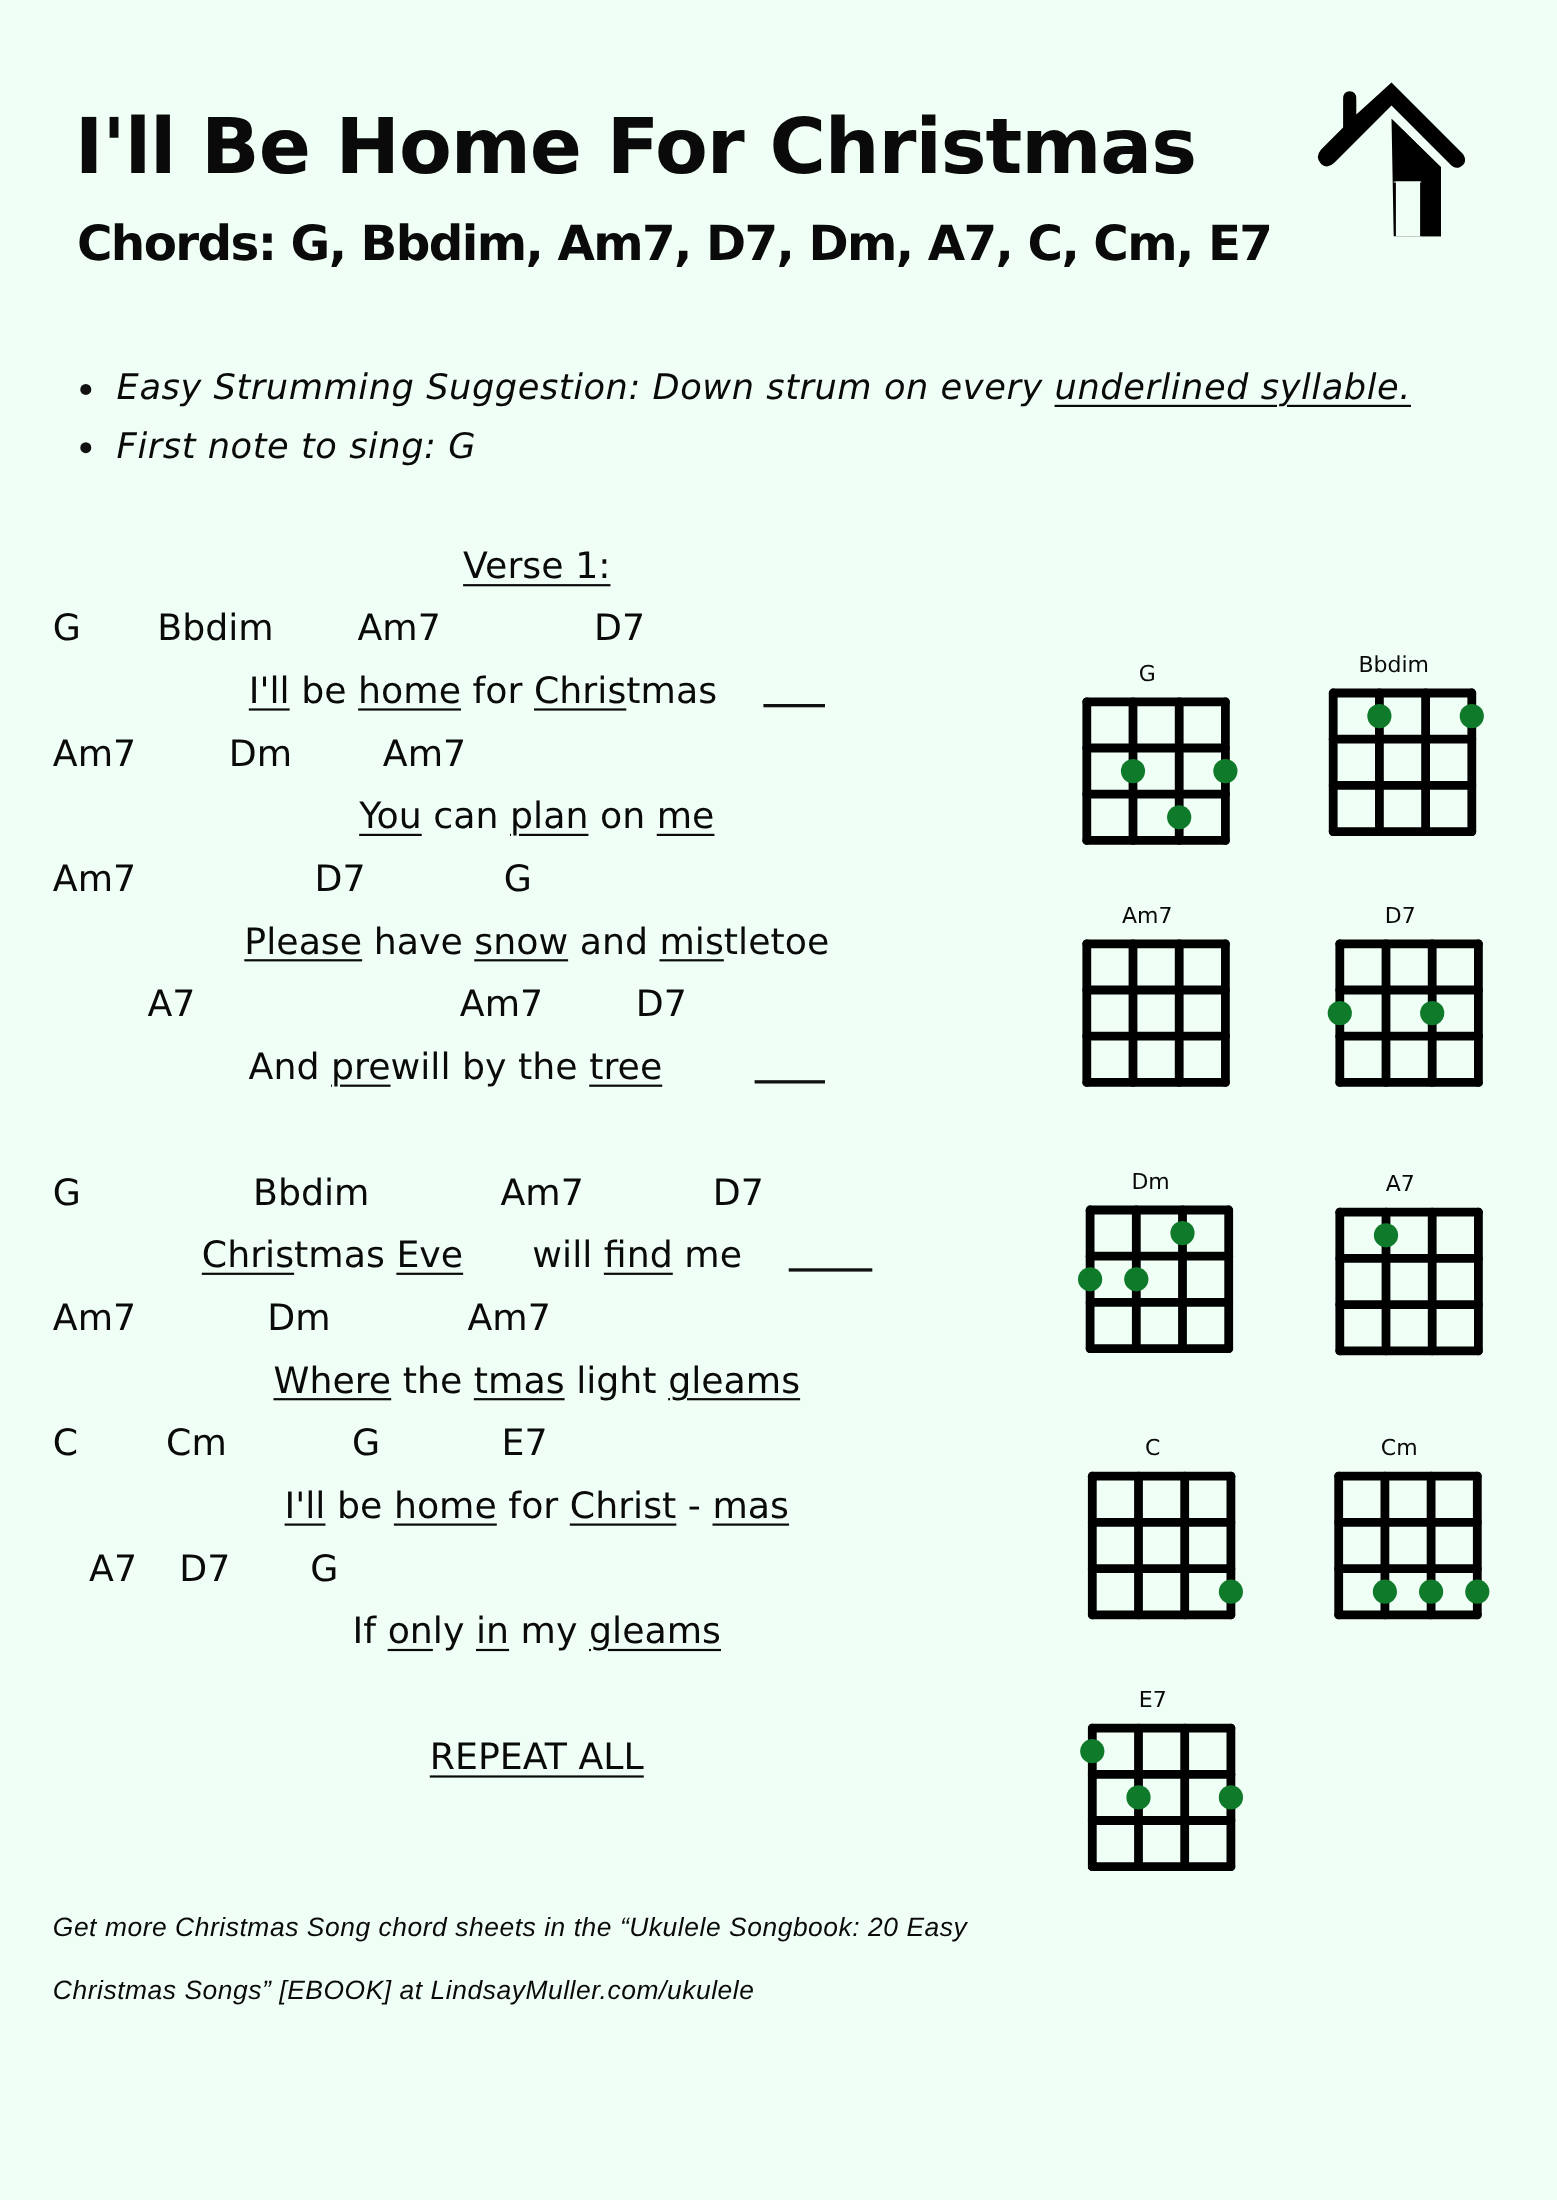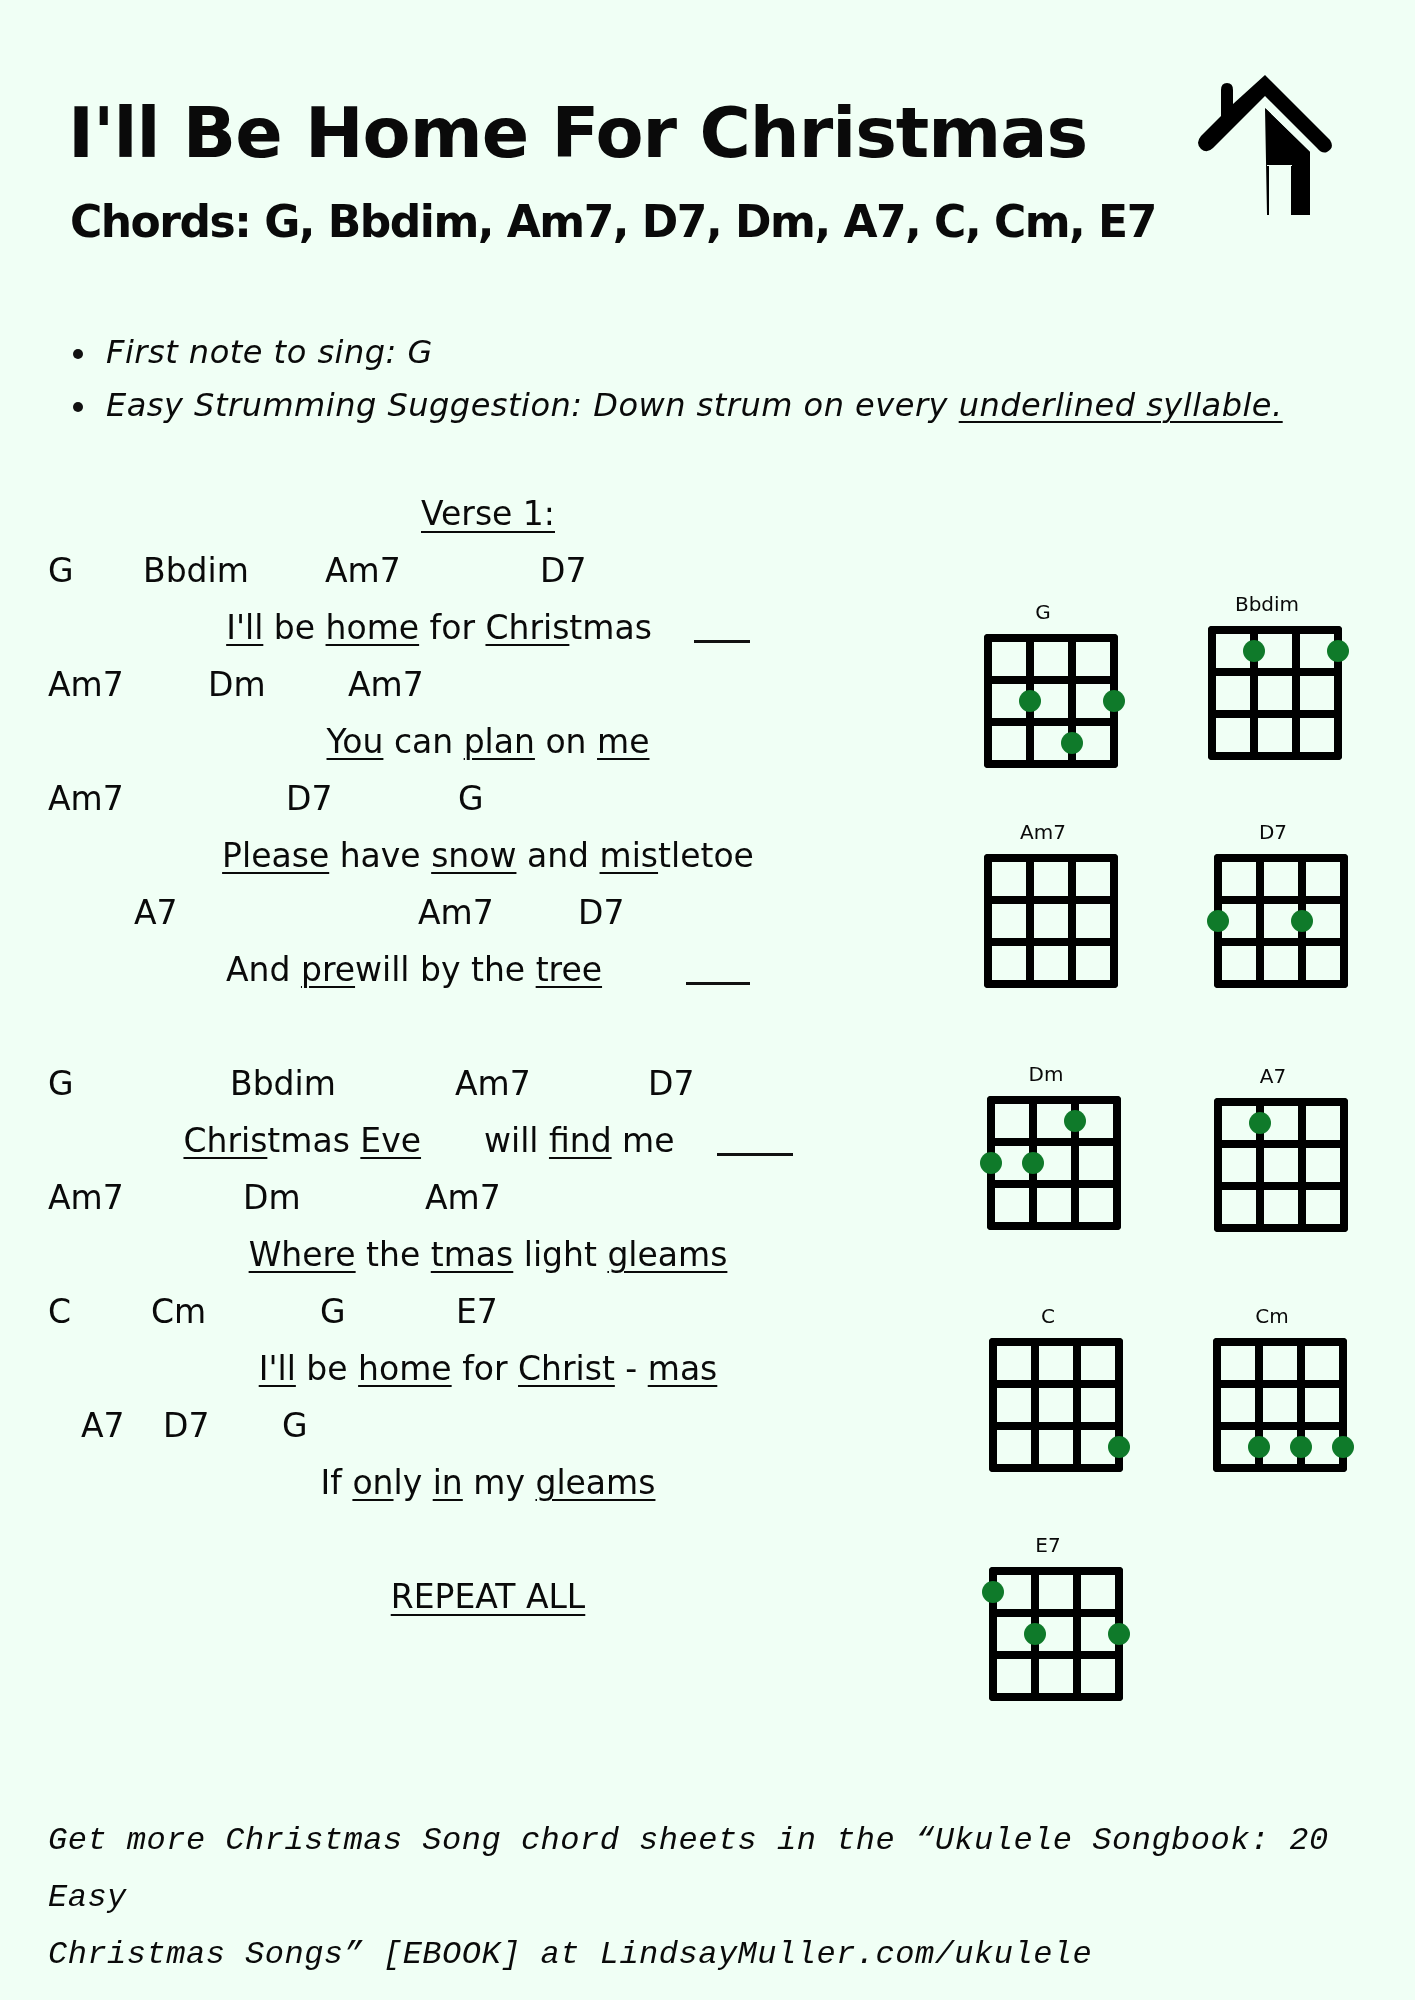--- a/index.html
+++ b/index.html
@@ -37,22 +37,22 @@
     font-family: "DejaVu Sans", sans-serif; font-size: 33px; text-align: center;
   }
   .line { position: relative; height: 57px; line-height: 48px; white-space: pre; }
   .heading { text-decoration: underline; text-underline-offset: 6px; text-decoration-thickness: 2px; }
   .chord-line { position: relative; height: 57px; }
   .chord { position: absolute; top: 0; line-height: 48px; }
   .gap { height: 57px; }
   .blank { display: inline-block; border-bottom: 3px solid #111; height: 36px; vertical-align: top; }
 
   .footer {
-    position: absolute; left: 48px; top: 1812px; width: 1340px;
-    font-family: Liberation Mono, monospace; font-style: oblique; font-size: 32px;
+    position: absolute; left: 48px; top: 1724px; width: 1340px;
+    font-family: Liberation Sans, sans-serif; font-style: oblique; font-size: 24px;
     line-height: 57px; letter-spacing: 0.5px;
   }
 
   .diagram { position: absolute; width: 150px; height: 180px; }
   .diagram .dlabel {
     position: absolute; left: 0; width: 100%; top: 0; text-align: center;
     font-family: "DejaVu Sans", sans-serif; font-size: 20px;
   }
   .diagram svg { position: absolute; left: 0; top: 28px; }
 </style>
@@ -64,22 +64,22 @@
 
 <svg class="house" viewBox="0 0 140 145">
   <path d="M70 5 L135 70 Q140 78 132 82 Q127 84 122 78 L70 26 L18 78 Q12 84 6 79 Q0 73 6 66 L26 46 L26 20 Q26 13 32 13 Q38 13 38 20 L38 34 Z" fill="#000"></path>
   <path d="M70 38 L115 82 L115 145 L82 145 L82 96 L110 96 L110 96 Z" fill="#000"></path>
   <path d="M70 38 L25 82 L25 145 L82 145 L82 96 L72 96 L72 145 M70 38 L115 82 L115 145 L97 145 L97 95 L72 95 L72 145 L25 145 L25 82 Z" fill="#000"></path>
   <rect x="35" y="95" width="26" height="25" fill="#f0fff5"></rect>
   <rect x="74" y="95" width="22" height="50" fill="#f0fff5"></rect>
 </svg>
 
 <ul class="bullets">
+  <li><span>Easy Strumming Suggestion: Down strum on every </span><span class="u">underlined syllable.</span></li>
   <li>First note to sing: G</li>
-  <li><span>Easy Strumming Suggestion: Down strum on every </span><span class="u">underlined syllable.</span></li>
 </ul>
 
 <div class="lyrics">
   <div class="line heading">Verse 1:</div>
   <div id="verse1">
       <div class="chord-line">
         <span class="chord" style="left: 0px;">G</span>
         <span class="chord" style="left: 95px;">Bbdim</span>
         <span class="chord" style="left: 277px;">Am7</span>
         <span class="chord" style="left: 492px;">D7</span>

